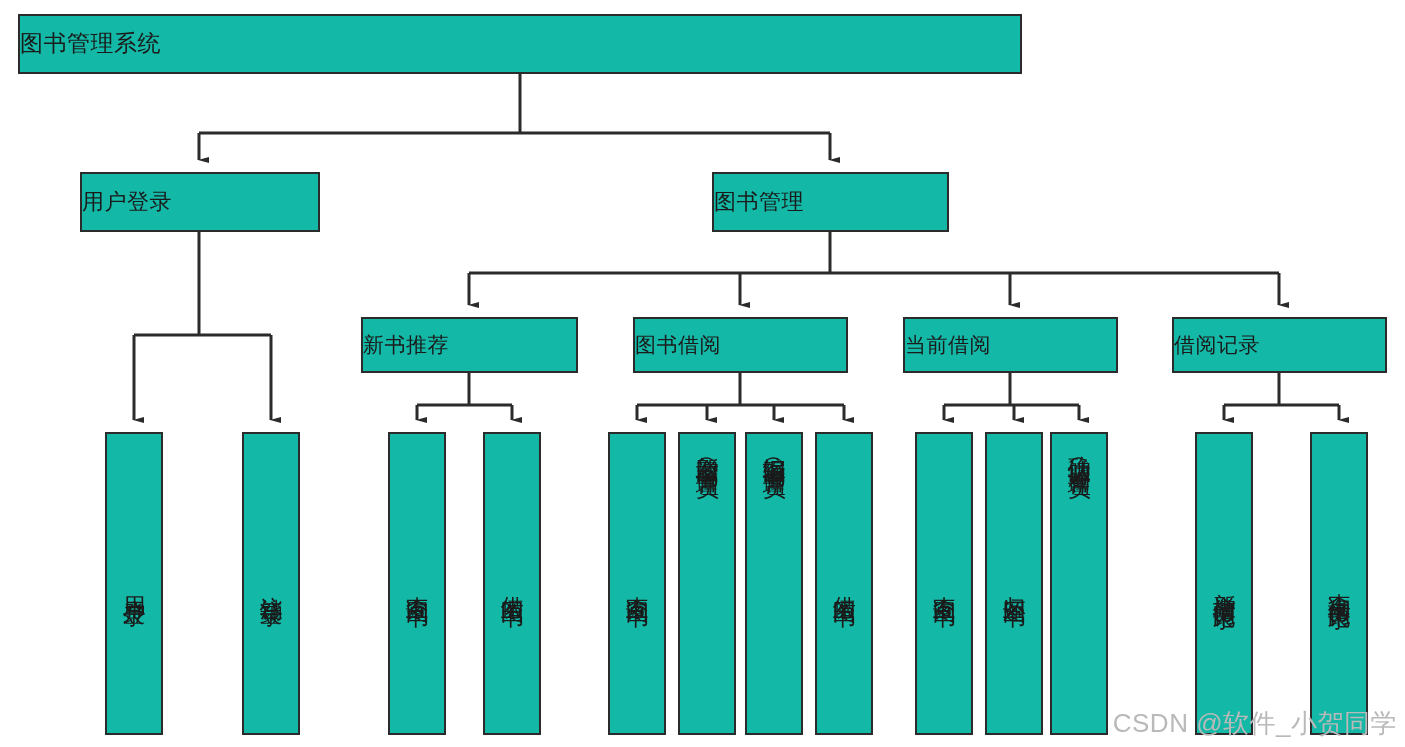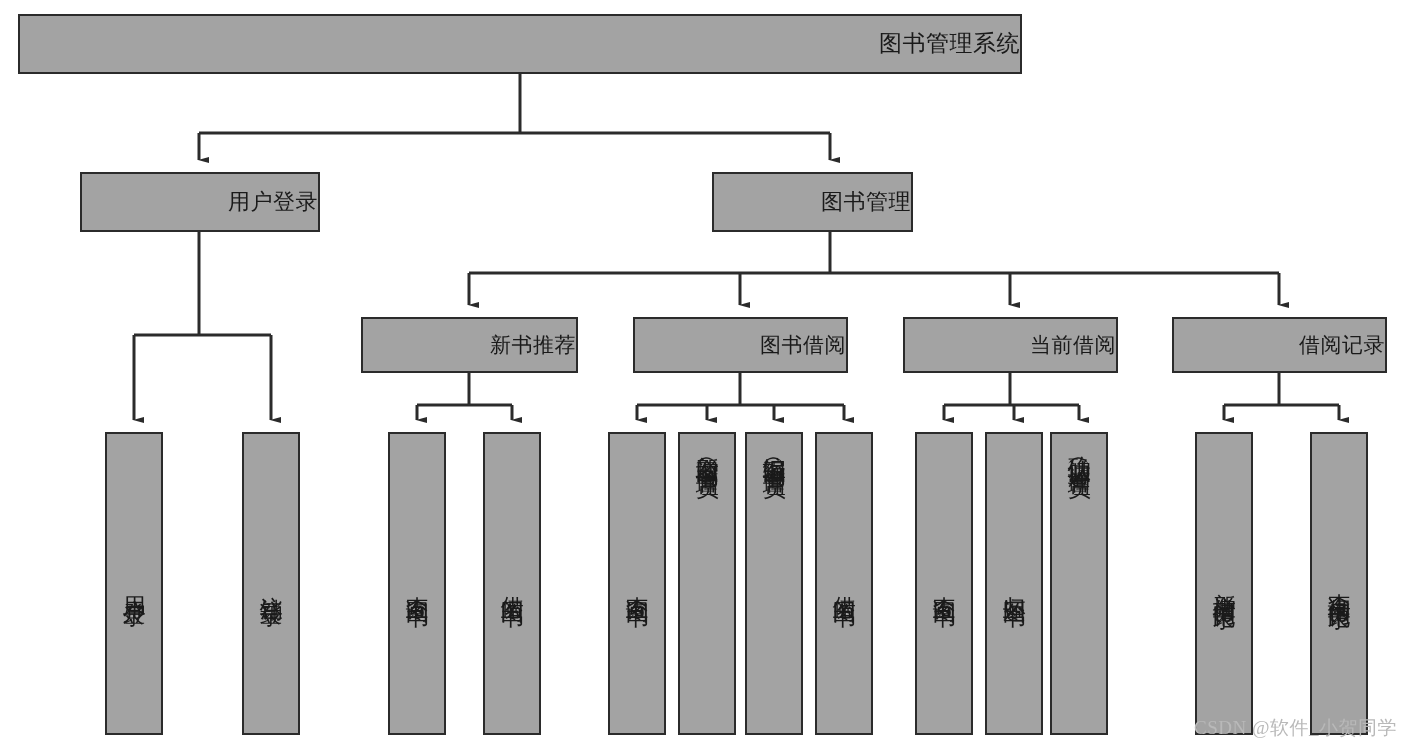--- a/index.html
+++ b/index.html
@@ -21,25 +21,25 @@
   #edge-layer {
     position: absolute;
     left: 0;
     top: 0;
     width: 1405px;
     height: 747px;
   }
   .node {
     position: absolute;
     box-sizing: border-box;
-    background: #a3a3a3;
+    background: #14b8a6;
     border: 2px solid #2b2b2b;
     display: flex;
     align-items: center;
-    justify-content: flex-end;
+    justify-content: flex-start;
     z-index: 2;
   }
   .node-label {
     color: #1a1a1a;
     text-align: center;
     line-height: 1.18;
     letter-spacing: 0.5px;
     white-space: nowrap;
   }
   
@@ -85,26 +85,26 @@
     margin: 0 auto;
   }
   .leaf.leaf-center {
     align-items: center;
     padding-top: 0;
   }
   #watermark {
     position: absolute;
     right: 8px;
     bottom: 6px;
-    font-size: 19px;
+    font-size: 26px;
     color: #b9b9b9;
     letter-spacing: 0.5px;
     z-index: 5;
     white-space: nowrap;
-    font-family: Liberation Serif, serif;
+    font-family: Liberation Sans, sans-serif;
   }
 </style>
 </head>
 <body>
 
 <div id="diagram-root">
 
   <svg id="edge-layer" viewBox="0 0 1405 747" xmlns="http://www.w3.org/2000/svg">
     <defs>
       <marker id="arrow" markerWidth="10" markerHeight="12" refX="3" refY="10" orient="auto" markerUnits="userSpaceOnUse">
@@ -158,21 +158,21 @@
     </g>
   </svg>
 
   <div class="node" id="node-root">
     <span class="node-label">图书管理系统</span>
   </div>
 
   <div class="node level1" style="left:80px; top:172px; width:240px;">
     <span class="node-label">用户登录</span>
   </div>
-  <div class="node level1" style="left:712px; top:172px; width:201px;">
+  <div class="node level1" style="left:712px; top:172px; width:237px;">
     <span class="node-label">图书管理</span>
   </div>
 
   <div class="node level2" style="left:633px; top:317px; width:215px;">
     <span class="node-label">图书借阅</span>
   </div>
   <div class="node level2" style="left:361px; top:317px; width:217px;">
     <span class="node-label">新书推荐</span>
   </div>
   <div class="node level2" style="left:1172px; top:317px; width:215px;">

